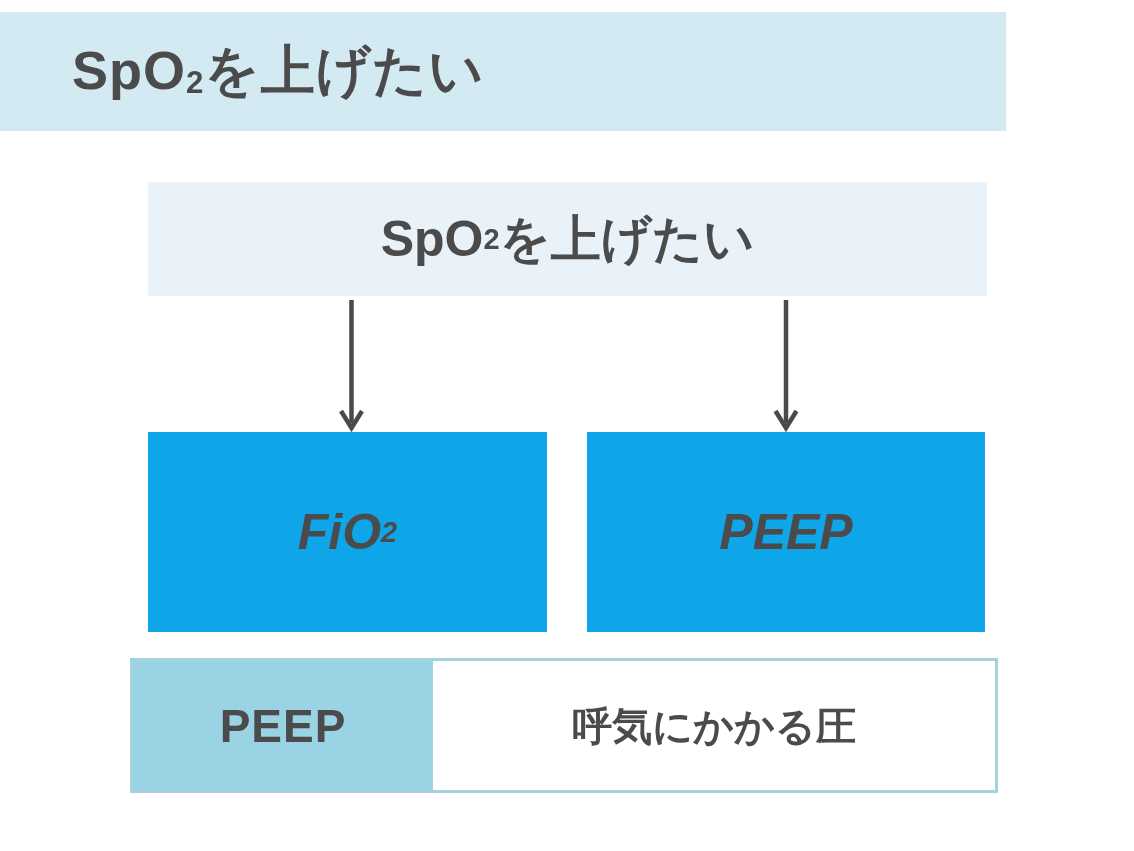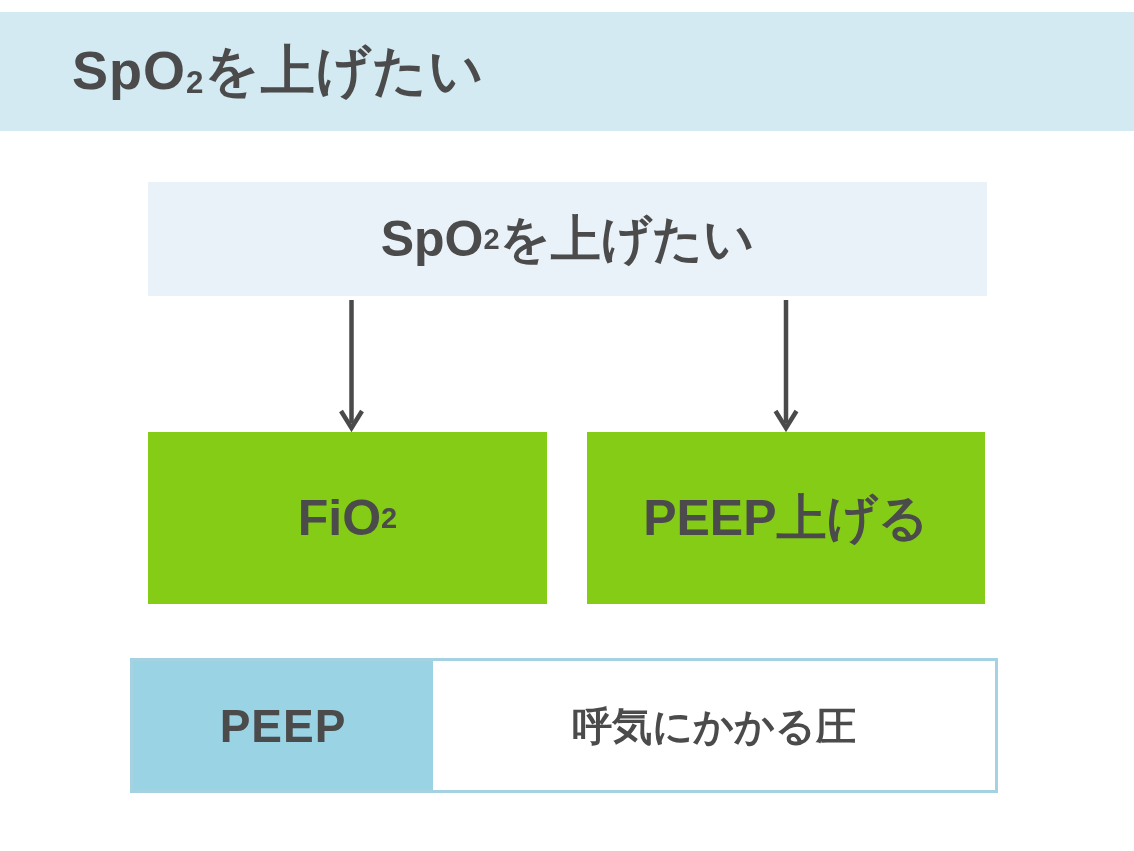--- a/index.html
+++ b/index.html
@@ -15,21 +15,21 @@
     background: #ffffff;
     overflow: hidden;
     font-weight: bold;
   }
 
   
   .banner {
     position: absolute;
     top: 12px;
     left: 0;
-    width: 1134px;
+    width: 1006px;
     height: 119px;
     background: #d3eaf2;
     display: flex;
     align-items: center;
     padding-left: 72px;
   }
   .banner h1 {
     font-size: 54px;
     font-weight: bold;
     color: #4b4b4b;
@@ -64,27 +64,28 @@
     top: 296px;
     width: 1134px;
     height: 140px;
     display: block;
   }
 
   
   .child-box {
     position: absolute;
     top: 432px;
-    height: 172px;
-    background: #84cc16;
+    height: 200px;
+    background: #0ea5e9;
     display: flex;
     align-items: center;
     justify-content: center;
     font-size: 50px;
     white-space: nowrap;
+    font-style: italic;
   }
   .child-left  { left: 148px; width: 399px; }
   .child-right { left: 587px; width: 398px; }
 
   
   .def-table {
     position: absolute;
     left: 130px;
     top: 658px;
     width: 868px;
@@ -142,21 +143,20 @@
   </svg>
 
   <div class="child-box child-left">
       <span>FiO</span>
       <span class="sub">2</span>
     </div>
 
   <div class="child-box child-right">
       <span>PEEP</span>
       <span class="sub"></span>
-      <span>上げる</span>
     </div>
 
   <div class="def-table">
     <div class="term-cell">
       <span>PEEP</span>
     </div>
     <div class="desc-cell">
       <div>呼気にかかる圧</div>
     </div>
   </div>

